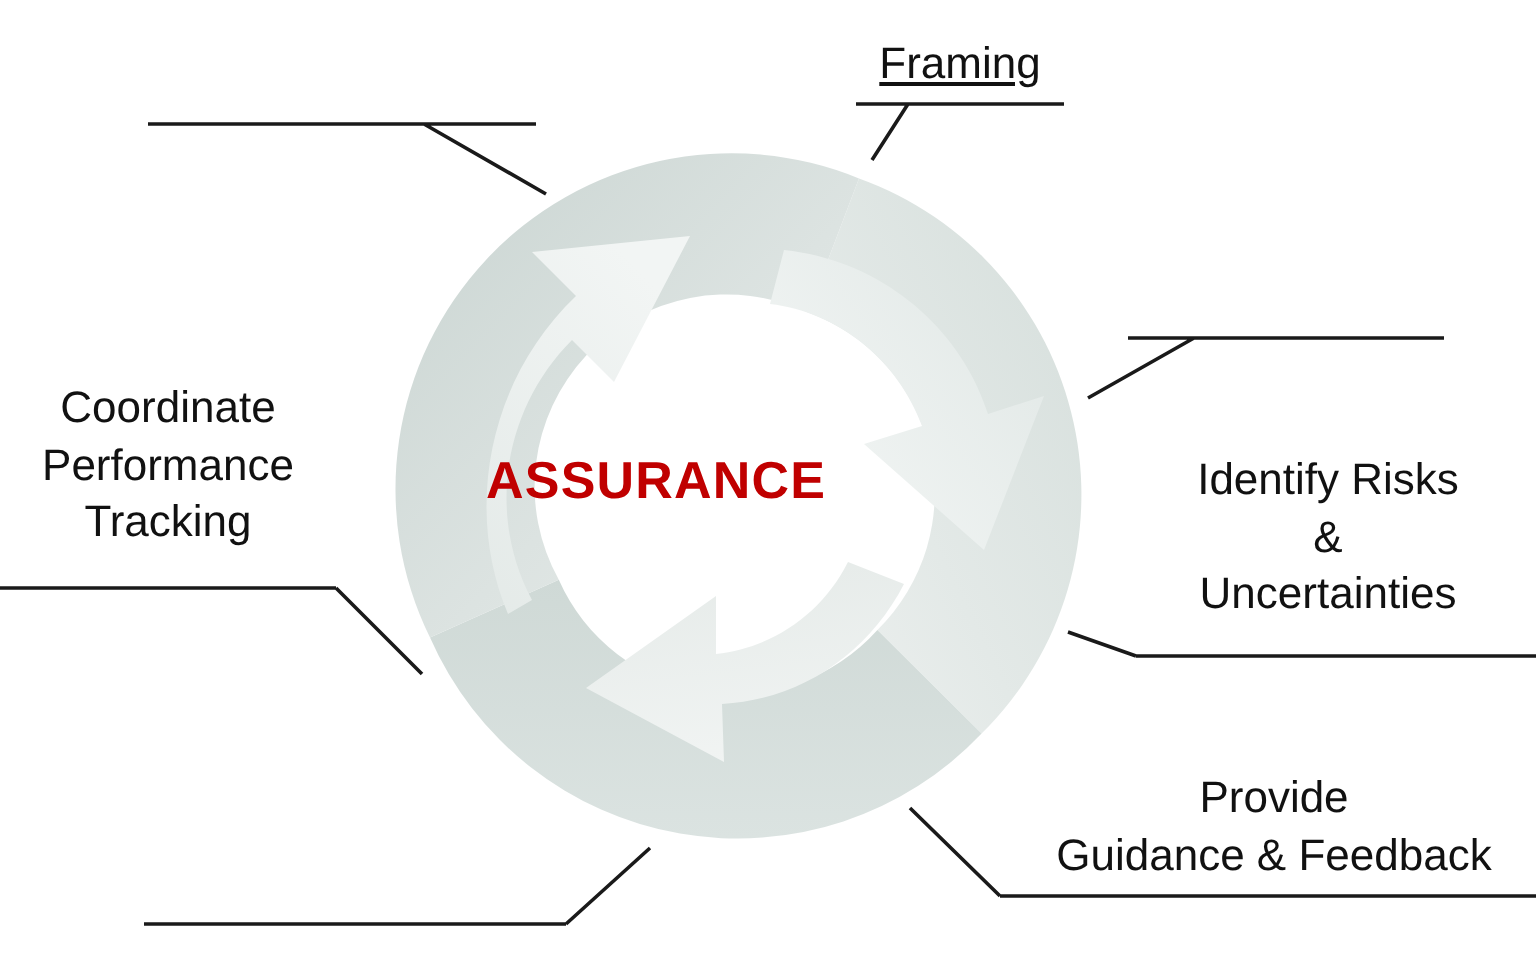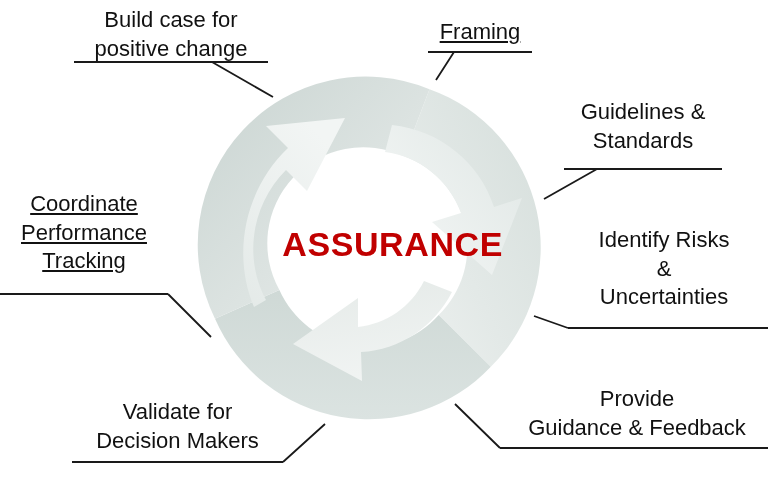--- a/index.html
+++ b/index.html
@@ -31,24 +31,24 @@
     font-size: 22px;
     line-height: 1.30;
     color: #111111;
     white-space: pre-line;
     text-align: center;
   }
   .center-label {
     position: absolute;
     font-family: "Liberation Sans", sans-serif;
     font-weight: bold;
-    font-size: 34px;
+    font-size: 26px;
     letter-spacing: 0.6px;
     color: #C00000;
-    text-align: right;
+    text-align: left;
     white-space: nowrap;
   }
 </style>
 </head>
 <body>
 
 <div id="canvas">
 
   <svg id="diagram-svg" viewBox="0 0 768 486">
     <defs>
@@ -138,35 +138,29 @@
       <path d="M 500,448 L 768,448 M 500,448 L 455,404"></path>
 
       <path d="M 72,462 L 283,462 M 283,462 L 325,424"></path>
 
       <path d="M 0,294 L 168,294 M 168,294 L 211,337"></path>
     </g>
   </svg>
 
   <div class="center-label" style="left:243px; top:225px; width:260px;">ASSURANCE</div>
 
-  <div class="callout" style="left:74px; top:6px; width:194px;">Build case for
-positive change</div>
 
   <div class="callout" style="left:428px; top:18px; width:104px;text-decoration:underline;">Framing</div>
 
-  <div class="callout" style="left:564px; top:98px; width:158px;">Guidelines &amp;
-Standards</div>
 
   <div class="callout" style="left:566px; top:226px; width:196px;text-align:center;">Identify Risks
 &amp;
 Uncertainties</div>
 
   <div class="callout" style="left:508px; top:385px; width:258px;">Provide
 Guidance &amp; Feedback</div>
 
-  <div class="callout" style="left:72px; top:398px; width:211px;">Validate for
-Decision Makers</div>
 
-  <div class="callout" style="left:0px; top:190px; width:168px;text-decoration:underline;">Coordinate
+  <div class="callout" style="left:0px; top:190px; width:168px;">Coordinate
 Performance
 Tracking</div>
 
 </div>
 
 </body></html>

